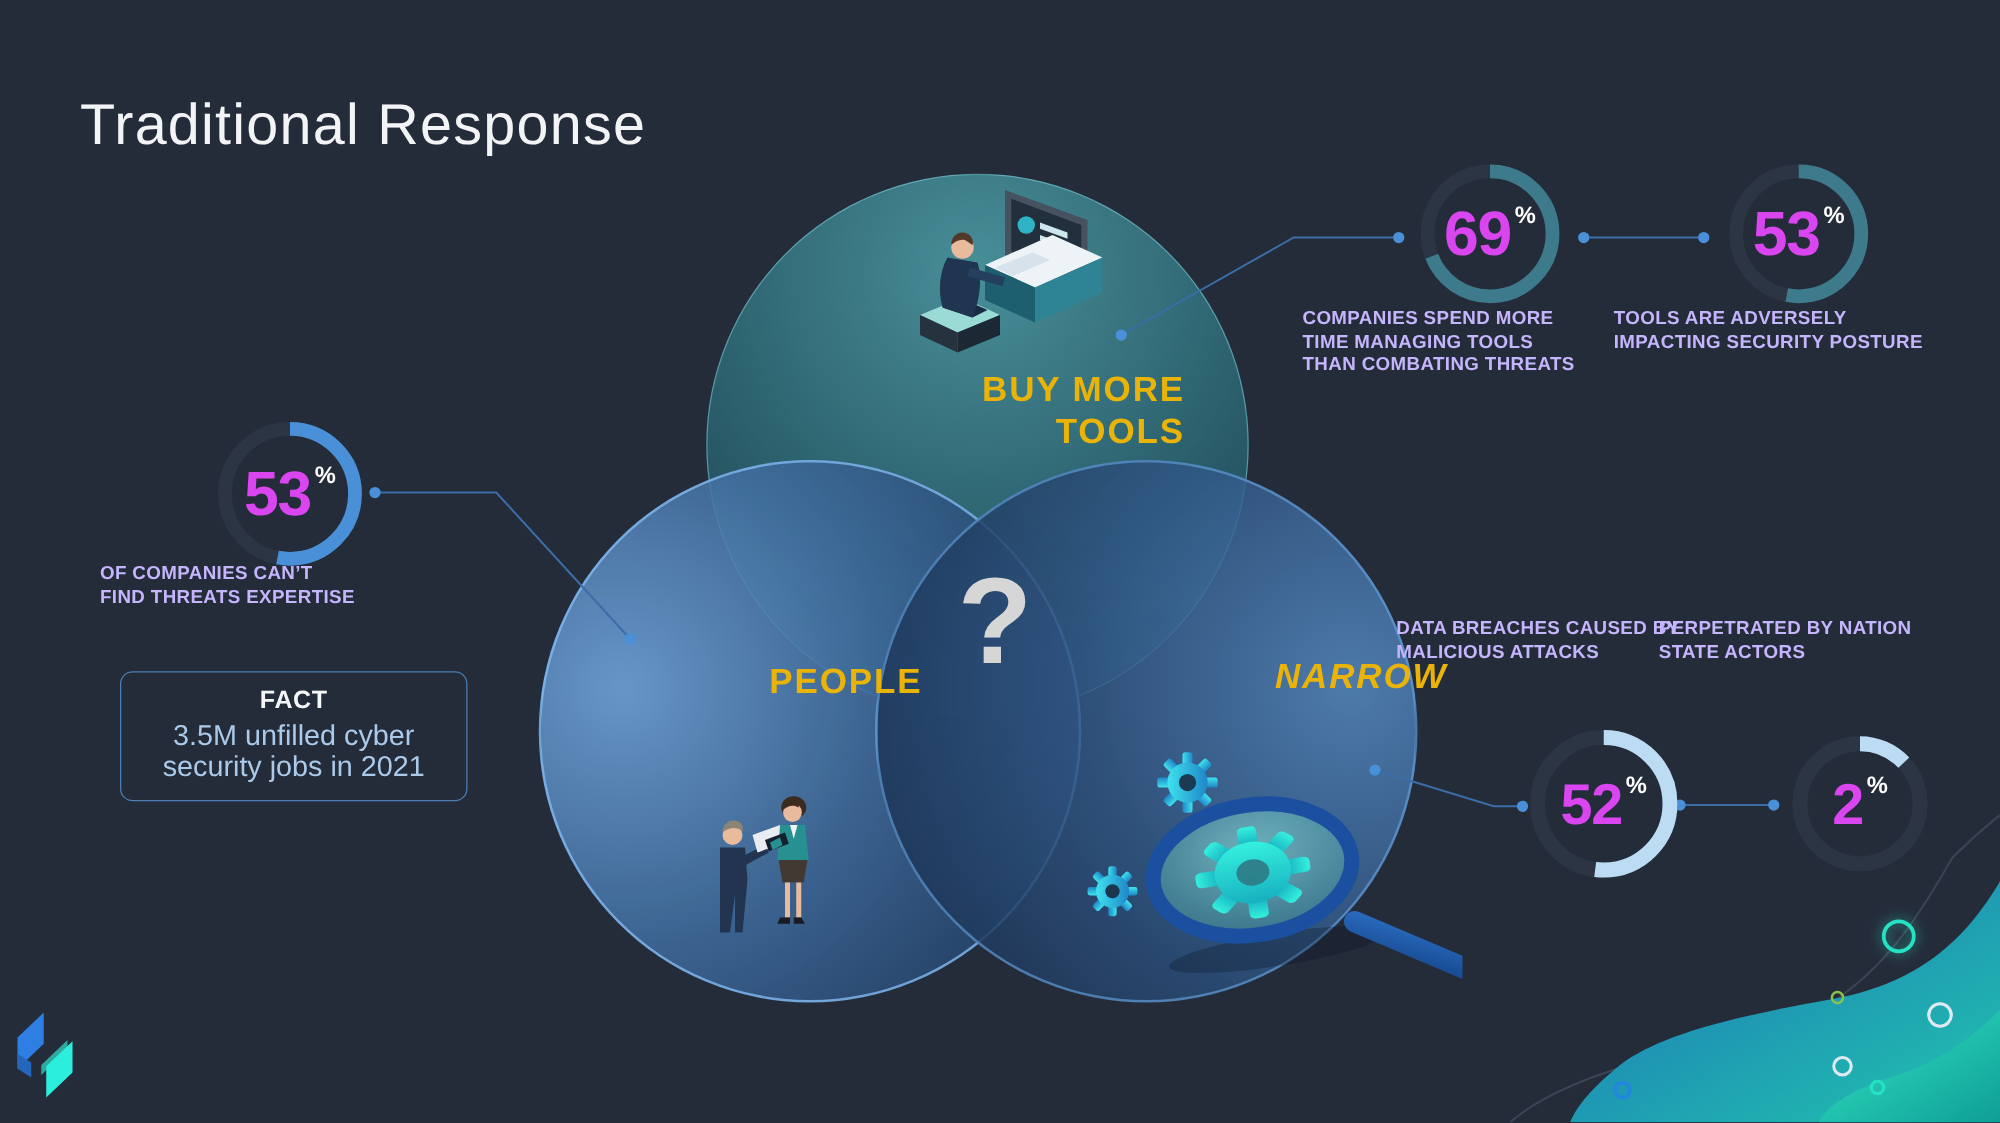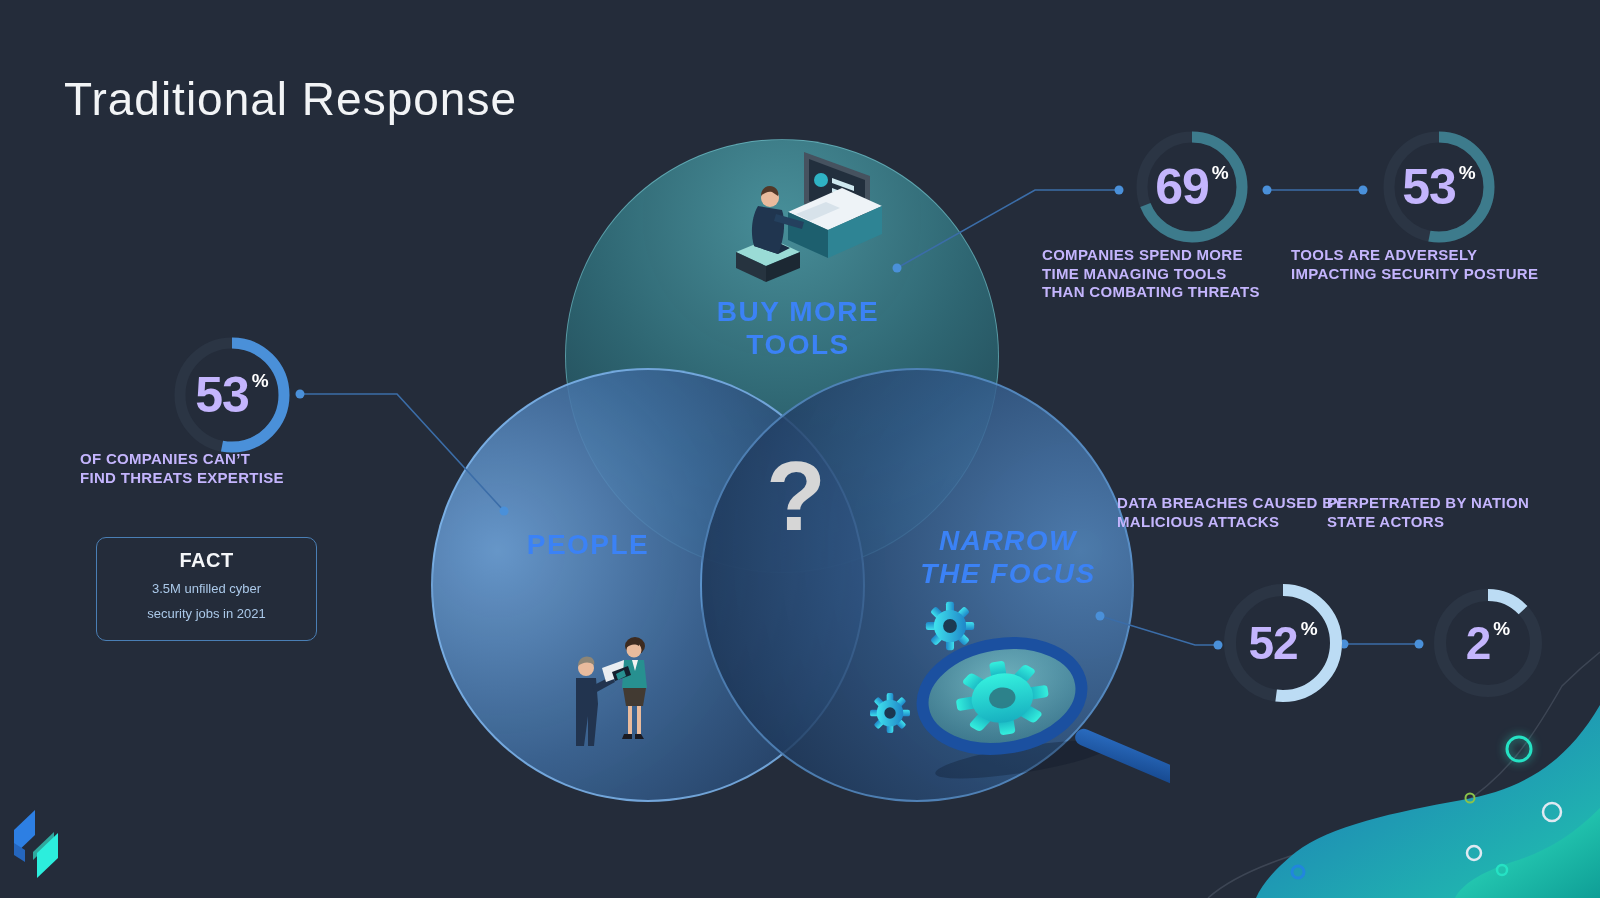--- a/index.html
+++ b/index.html
@@ -20,45 +20,45 @@
   #circle-tools { left:565px; top:139px;
     background:radial-gradient(circle at 50% 18%, rgba(74,148,158,.95), rgba(47,105,117,.93) 48%, rgba(24,56,70,.94) 100%);
     border:1.5px solid rgba(125,205,215,.55); }
   #circle-people { left:431px; top:368px;
     background:radial-gradient(circle at 15% 42%, rgba(110,162,216,.9), rgba(62,106,156,.86) 48%, rgba(26,50,84,.9) 100%);
     border:2px solid rgba(130,185,240,.8); }
   #circle-focus { left:700px; top:368px;
     background:radial-gradient(circle at 88% 42%, rgba(86,140,196,.82), rgba(48,86,132,.84) 48%, rgba(22,42,70,.88) 100%);
     border:2px solid rgba(100,160,220,.65); }
 
-  .venn-label { position:absolute; width:300px; text-align:center; z-index:6;
-    color:#3b82f6; font-size:28px; font-weight:700; letter-spacing:1.5px; line-height:33px; }
+  .venn-label { position:absolute; width:300px; text-align:right; z-index:6;
+    color:#eab308; font-size:28px; font-weight:700; letter-spacing:1.5px; line-height:33px; }
   #label-tools  { left:648px; top:295px; }
   #label-people { left:438px; top:528px; }
   #label-focus  { left:858px; top:524px;font-style:italic; }
 
   #question-mark { left:746px; top:440px; width:100px; text-align:center; z-index:6;
     font-size:98px; font-weight:700; color:#d6d6d6; }
 
   
   .stat-ring { position:absolute; width:132px; height:132px; z-index:7; }
   .stat-ring svg { position:absolute; left:0; top:0; }
   .ring-num { position:absolute; inset:0; display:flex; align-items:center; justify-content:center; }
-  .ring-num .value { font-size:50px; font-weight:700; color:#c4b5fd; letter-spacing:-1px; }
+  .ring-num .value { font-size:50px; font-weight:700; color:#d946ef; letter-spacing:-1px; }
   .ring-num .unit  { font-size:19px; font-weight:700; color:#ffffff; transform:translateY(-14px); margin-left:3px; }
   .stat-ring.small .value { font-size:46px; }
 
   .stat-label { position:absolute; width:300px; text-align:left; z-index:7;
     font-size:15px; font-weight:700; letter-spacing:.3px; line-height:18.5px; color:#c4b5fd; }
 
   
-  #fact-box { left:96px; top:537px; width:221px; padding:11px 10px 14px; z-index:7;
+  #fact-box { left:96px; top:537px; width:278px; padding:11px 10px 14px; z-index:7;
     border:1.5px solid #4a7fb5; border-radius:10px; text-align:center; }
   #fact-heading { font-size:20px; font-weight:700; color:#f4f6f8; letter-spacing:.5px; margin-bottom:4px; }
-  .fact-line { font-size:13px; color:#abc9e9; line-height:25px;text-align:center; }
+  .fact-line { font-size:23px; color:#abc9e9; line-height:25px;text-align:center; }
 
   svg.overlay { position:absolute; left:0; top:0; pointer-events:none; }
   #connector-layer { z-index:5; }
   #decor-layer { z-index:1; }
   #illo-desk   { left:692px; top:150px; z-index:4; }
   #illo-people { left:540px; top:612px; z-index:4; }
   #illo-focus  { left:850px; top:578px; z-index:4; }
   #logo { left:13px; top:810px; z-index:7; }
 </style>
 </head>
@@ -208,21 +208,20 @@
 
 <div id="label-tools" class="venn-label">
   <div>BUY MORE</div>
   <div>TOOLS</div>
 </div>
 <div id="label-people" class="venn-label">
   <div>PEOPLE</div>
 </div>
 <div id="label-focus" class="venn-label">
   <div>NARROW</div>
-  <div>THE FOCUS</div>
 </div>
 <div id="question-mark" class="abs">?</div>
 
 <svg id="connector-layer" class="overlay" width="1600" height="898">
   <g fill="none" stroke="#3b6da8" stroke-width="1.6">
     <path d="M300,394 L397,394 L504,511"></path>
     <path d="M897,268 L1035,190 L1119,190"></path>
     <path d="M1267,190 L1363,190"></path>
     <path d="M1100,616 L1195,645 L1218,645"></path>
     <path d="M1344,644 L1419,644"></path>

